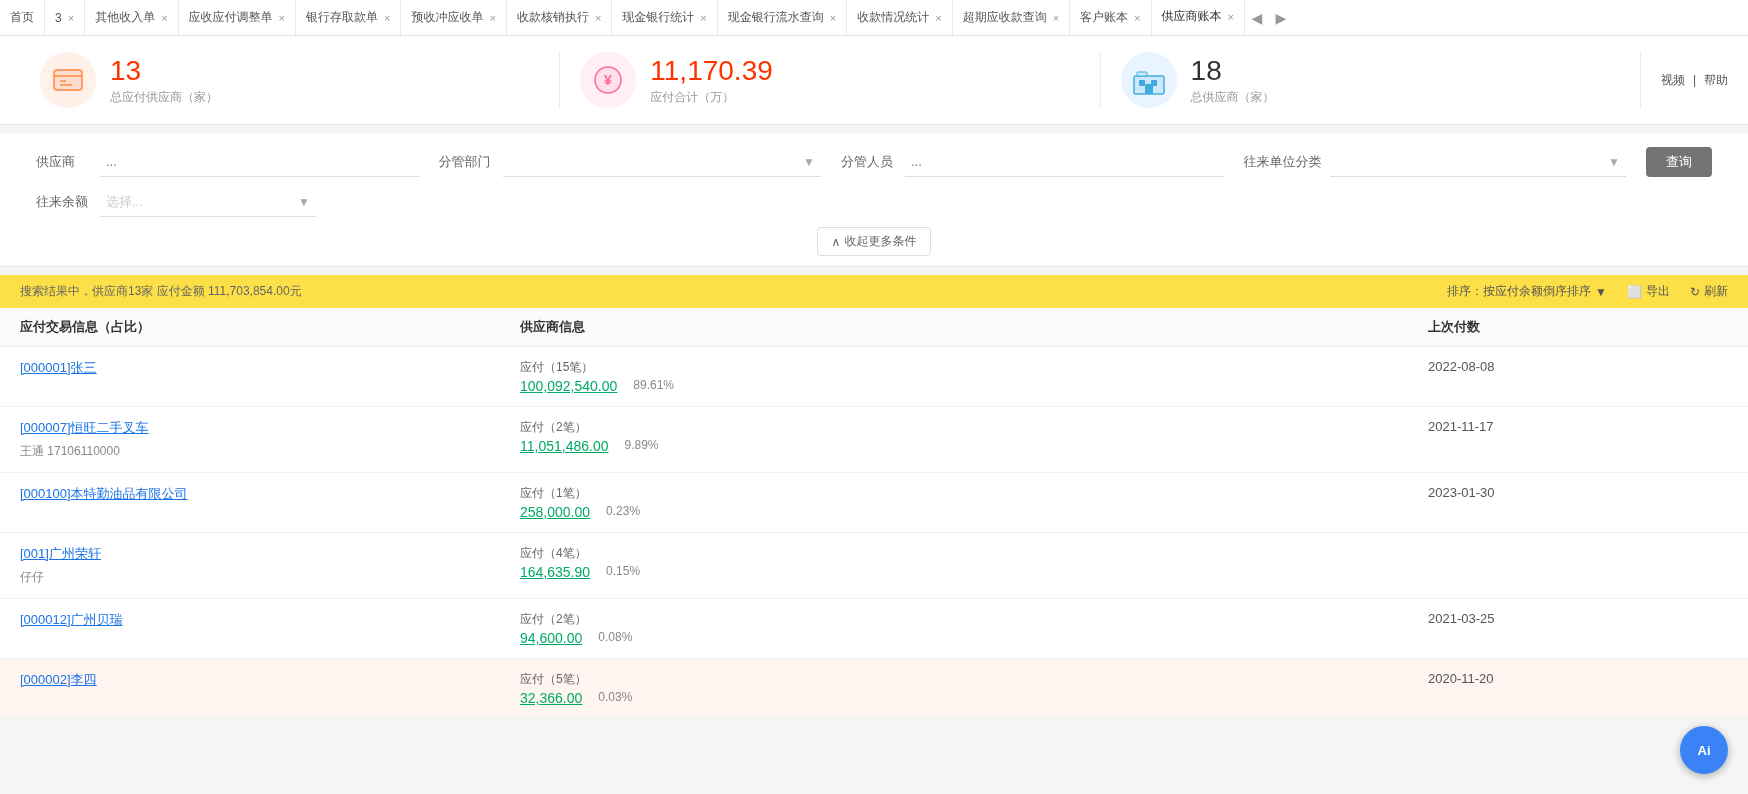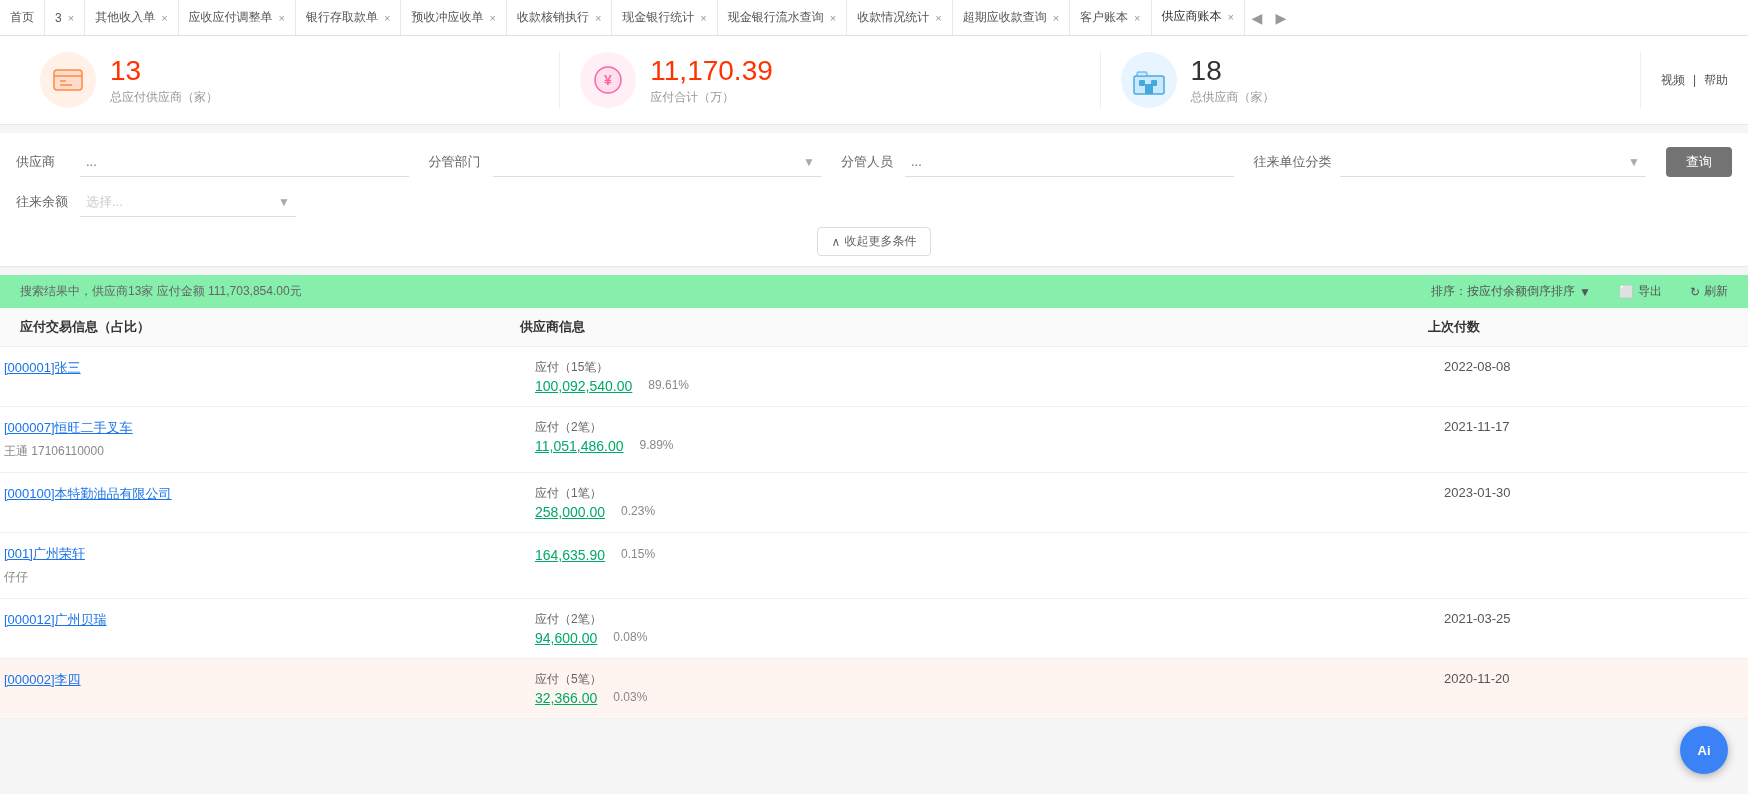--- a/index.html
+++ b/index.html
@@ -96,21 +96,21 @@
       color: #666;
       margin-left: auto;
       padding-left: 20px;
     }
     .summary-right-links span { cursor: pointer; color: #555; }
     .sep { margin: 0 8px; color: #ccc; }
 
     
     .filter-area {
       background: #fff;
-      padding: 14px 16px 10px;
+      padding: 14px 36px 10px;
       border-bottom: 1px solid #e8e8e8;
       margin-top: 8px;
     }
     .filter-row {
       display: flex;
       align-items: center;
       margin-bottom: 10px;
       gap: 20px;
     }
     .filter-item {
@@ -174,29 +174,29 @@
       margin: 0 auto;
       width: fit-content;
     }
 
     
     .result-bar {
       display: flex;
       align-items: center;
       justify-content: space-between;
       padding: 8px 20px;
-      background: #86efac;
+      background: #fde047;
       font-size: 12px;
       color: #666;
       margin-top: 8px;
     }
     .result-actions {
       display: flex;
       align-items: center;
-      gap: 28px;
+      gap: 20px;
     }
     .result-sort {
       display: flex;
       align-items: center;
       gap: 4px;
       cursor: pointer;
       color: #555;
     }
     .action-link {
       display: flex;
@@ -217,24 +217,23 @@
       padding: 10px 20px;
       background: #fafafa;
       border-bottom: 1px solid #eee;
       font-weight: 600;
       font-size: 13px;
       color: #333;
     }
     .table-row {
       display: grid;
       grid-template-columns: 500px 1fr 300px;
-      padding: 12px 4px;
+      padding: 12px 20px;
       border-bottom: 1px solid #f0f0f0;
       align-items: start;
-      gap: 31px;
     }
     .table-row.highlighted { background: #fff5f0; }
     .supplier-link {
       color: #1a73e8;
       text-decoration: underline;
       cursor: pointer;
       font-size: 13px;
     }
     .supplier-sub {
       font-size: 12px;
@@ -482,20 +481,21 @@
     </div>
     <div class="last-pay">2023-01-30</div>
   </div>
 
   <div class="table-row">
     <div>
       <span class="supplier-link">[001]广州荣轩</span>
       <div class="supplier-sub">仔仔</div>
     </div>
     <div>
+      <div class="tx-label">应付（4笔）</div>
       <div class="tx-row">
         <span class="tx-amount">164,635.90</span>
         <span class="tx-pct">0.15%</span>
       </div>
     </div>
     <div class="last-pay"></div>
   </div>
 
   <div class="table-row">
     <div>

